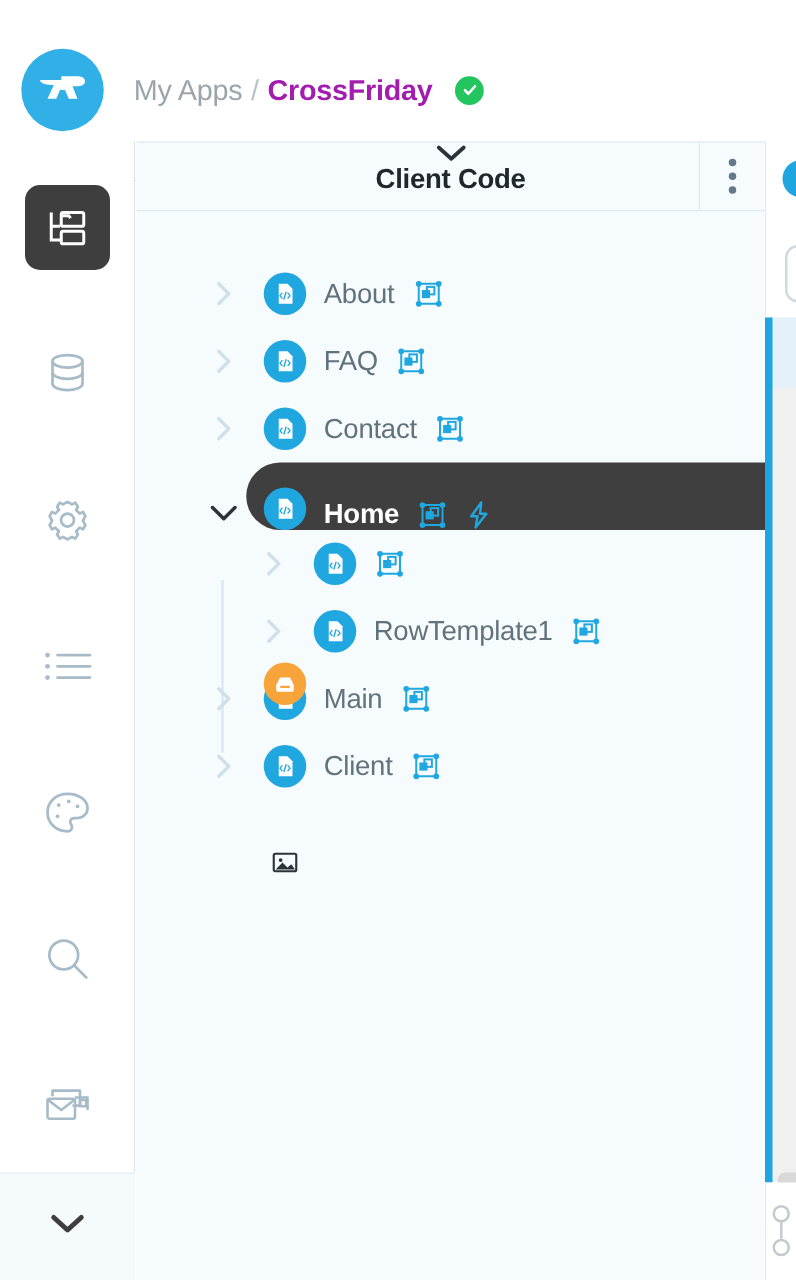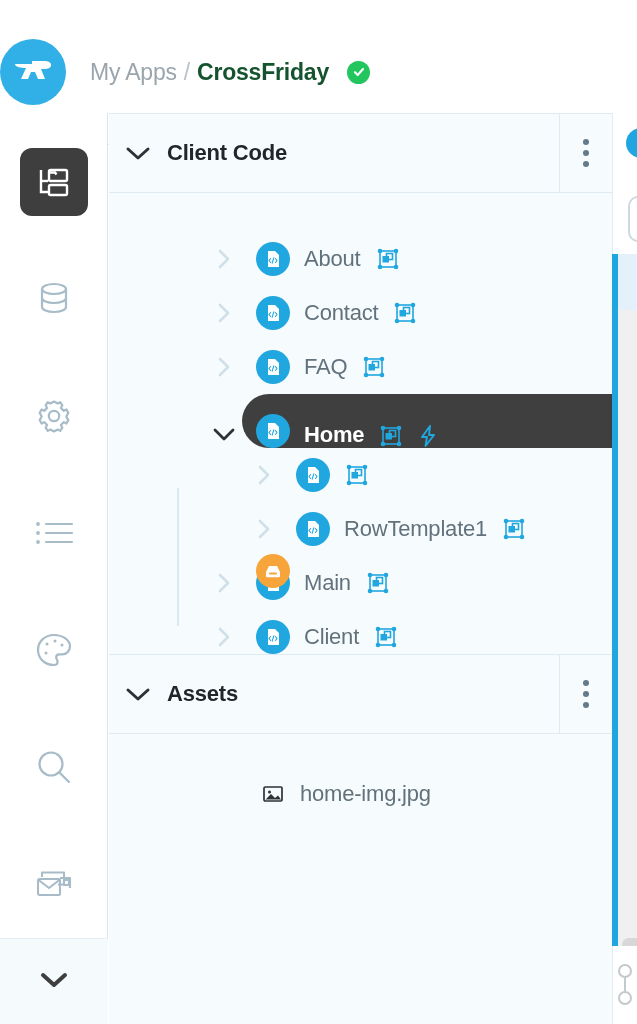--- a/index.html
+++ b/index.html
@@ -8,34 +8,34 @@
     font-family: "Liberation Sans", sans-serif;
     background: #ffffff;
     overflow: hidden;
   }
   #app { position: relative; width: 637px; height: 1024px; }
 
   
   .topbar {
     position: absolute; left: 0; top: 0; width: 637px; height: 145px;
     background: #ffffff; border-bottom: 1px solid #dde5ea;
-    display: flex; align-items: center; 
+    display: flex; align-items: center; padding-left: 17px;
   }
   .logo {
     width: 66px; height: 66px; border-radius: 50%;
     background: #31b0e8; flex: 0 0 auto;
     display: flex; align-items: center; justify-content: center;
   }
   .crumbs {
     margin-left: 24px; display: flex; align-items: center;
     font-size: 23px; letter-spacing: -0.2px; white-space: nowrap;
   }
   .crumb-parent { color: #9aa5ac; font-weight: 400; }
   .crumb-sep { color: #b9c2c8; margin: 0 7px; font-weight: 400; }
-  .crumb-current { color: #14532d; font-weight: 700; }
+  .crumb-current { color: #a21caf; font-weight: 700; }
   .status-dot {
     width: 23px; height: 23px; border-radius: 50%;
     background: #22c55e; margin-left: 18px;
     display: flex; align-items: center; justify-content: center;
     flex: 0 0 auto;
   }
 
   
   .rail {
     position: absolute; left: 0; top: 113px; width: 108px; height: 911px;
@@ -57,34 +57,34 @@
     display: flex; align-items: center; justify-content: center;
     color: #3e3e3e;
   }
 
   
   .tree {
     position: absolute; left: 109px; top: 113px; width: 503px; height: 911px;
     background: #f6fbfd; overflow: hidden;
   }
   .section-head {
-    position: relative; height: 80px; background: #f6fbfd;
+    position: relative; height: 56px; background: #f6fbfd;
     border-bottom: 1px solid #dfeaf1; border-top: 1px solid #dfeaf1;
-    display: flex; align-items: center;
+    display: flex; align-items: center; flex-direction: column;
   }
   .section-head .chev { width: 58px; display: flex; align-items: center; justify-content: center; color: #2c3338; }
   .section-title { font-size: 22px; font-weight: 700; color: #20272b; letter-spacing: -0.2px; }
   .kebab {
     position: absolute; right: 0; top: 0; width: 53px; height: 100%;
     border-left: 1px solid #dfeaf1;
     display: flex; flex-direction: column; align-items: center; justify-content: center; gap: 5px;
   }
   .kebab i { width: 6px; height: 6px; border-radius: 50%; background: #64798a; display: block; }
 
-  .section-body { position: relative; padding-left: 45px; }
+  .section-body { position: relative; }
 
   .row {
     position: relative; height: 54px; display: flex; align-items: center;
   }
   .row .twisty {
     width: 28px; height: 28px; margin-left: 56px;
     display: flex; align-items: center; justify-content: center; color: #cfe0e9;
     flex: 0 0 auto;
   }
   .row.indent .twisty { margin-left: 96px; }
@@ -329,49 +329,49 @@
           <svg width="16" height="24" viewBox="0 0 16 24" fill="none" stroke="currentColor" stroke-width="2.6" stroke-linecap="round" stroke-linejoin="round">
               <path d="M4 4 L12 12 L4 20"></path>
             </svg>
         </span>
         <span class="form-icon">
           <svg width="20" height="20" viewBox="0 0 20 20" fill="#fff">
               <path d="M5 2 h7 l4 4 v12 h-11z"></path>
               <path d="M7.6 9.5 l-1.6 2 1.6 2 M12.4 9.5 l1.6 2 -1.6 2 M10.8 8.8 l-1.6 5.4" stroke="#21a7e0" stroke-width="1.1" fill="none" stroke-linecap="round"></path>
             </svg>
         </span>
+        <span class="row-label">FAQ</span>
+        <span class="mini-icons">
+          <span class="mini">
+            <svg width="22" height="22" viewBox="0 0 22 22" fill="none" stroke="currentColor" stroke-width="1.6">
+              <rect x="3" y="3" width="16" height="16"></rect>
+                <rect x="5.5" y="8" width="6.5" height="6.5" fill="currentColor" stroke="none"></rect>
+                <rect x="9.5" y="5.5" width="6" height="6"></rect>
+              <circle cx="3" cy="3" r="1.5" fill="currentColor"></circle>
+                <circle cx="19" cy="3" r="1.5" fill="currentColor"></circle>
+                <circle cx="3" cy="19" r="1.5" fill="currentColor"></circle>
+                <circle cx="19" cy="19" r="1.5" fill="currentColor"></circle>
+            </svg>
+          </span>
+        </span>
+      </div>
+
+      <div class="row">
+        <span class="twisty">
+          <svg width="16" height="24" viewBox="0 0 16 24" fill="none" stroke="currentColor" stroke-width="2.6" stroke-linecap="round" stroke-linejoin="round">
+              <path d="M4 4 L12 12 L4 20"></path>
+            </svg>
+        </span>
+        <span class="form-icon">
+          <svg width="20" height="20" viewBox="0 0 20 20" fill="#fff">
+              <path d="M5 2 h7 l4 4 v12 h-11z"></path>
+              <path d="M7.6 9.5 l-1.6 2 1.6 2 M12.4 9.5 l1.6 2 -1.6 2 M10.8 8.8 l-1.6 5.4" stroke="#21a7e0" stroke-width="1.1" fill="none" stroke-linecap="round"></path>
+            </svg>
+        </span>
         <span class="row-label">Contact</span>
-        <span class="mini-icons">
-          <span class="mini">
-            <svg width="22" height="22" viewBox="0 0 22 22" fill="none" stroke="currentColor" stroke-width="1.6">
-              <rect x="3" y="3" width="16" height="16"></rect>
-                <rect x="5.5" y="8" width="6.5" height="6.5" fill="currentColor" stroke="none"></rect>
-                <rect x="9.5" y="5.5" width="6" height="6"></rect>
-              <circle cx="3" cy="3" r="1.5" fill="currentColor"></circle>
-                <circle cx="19" cy="3" r="1.5" fill="currentColor"></circle>
-                <circle cx="3" cy="19" r="1.5" fill="currentColor"></circle>
-                <circle cx="19" cy="19" r="1.5" fill="currentColor"></circle>
-            </svg>
-          </span>
-        </span>
-      </div>
-
-      <div class="row">
-        <span class="twisty">
-          <svg width="16" height="24" viewBox="0 0 16 24" fill="none" stroke="currentColor" stroke-width="2.6" stroke-linecap="round" stroke-linejoin="round">
-              <path d="M4 4 L12 12 L4 20"></path>
-            </svg>
-        </span>
-        <span class="form-icon">
-          <svg width="20" height="20" viewBox="0 0 20 20" fill="#fff">
-              <path d="M5 2 h7 l4 4 v12 h-11z"></path>
-              <path d="M7.6 9.5 l-1.6 2 1.6 2 M12.4 9.5 l1.6 2 -1.6 2 M10.8 8.8 l-1.6 5.4" stroke="#21a7e0" stroke-width="1.1" fill="none" stroke-linecap="round"></path>
-            </svg>
-        </span>
-        <span class="row-label">FAQ</span>
         <span class="mini-icons">
           <span class="mini">
             <svg width="22" height="22" viewBox="0 0 22 22" fill="none" stroke="currentColor" stroke-width="1.6">
               <rect x="3" y="3" width="16" height="16"></rect>
                 <rect x="5.5" y="8" width="6.5" height="6.5" fill="currentColor" stroke="none"></rect>
                 <rect x="9.5" y="5.5" width="6" height="6"></rect>
               <circle cx="3" cy="3" r="1.5" fill="currentColor"></circle>
                 <circle cx="19" cy="3" r="1.5" fill="currentColor"></circle>
                 <circle cx="3" cy="19" r="1.5" fill="currentColor"></circle>
                 <circle cx="19" cy="19" r="1.5" fill="currentColor"></circle>
@@ -532,45 +532,31 @@
         <span class="spacer"></span>
         <span class="server-icon">
           <svg width="20" height="20" viewBox="0 0 20 20" fill="#fff">
             <path d="M3 11 L6 5 h8 l3 6 v4 a1.3 1.3 0 0 1-1.3 1.3 H4.3 A1.3 1.3 0 0 1 3 15z"></path>
             <rect x="6" y="11.6" width="8" height="1.8" rx="0.9" fill="#f7a53b"></rect>
           </svg>
         </span>
       </div>
     </div>
 
-    <div class="section-head">
-      <span class="chev">
-        <svg width="26" height="16" viewBox="0 0 26 16" fill="none" stroke="currentColor" stroke-width="3" stroke-linecap="round" stroke-linejoin="round">
-            <path d="M3 4 L13 13 L23 4"></path>
-          </svg>
-      </span>
-      <span class="section-title">Assets</span>
-      <span class="kebab">
-          <i></i>
-          <i></i>
-          <i></i>
-        </span>
-    </div>
 
     <div class="section-body">
       <div class="row asset" style="margin-top:33px;">
         <span class="spacer"></span>
         <span class="asset-icon">
           <svg width="22" height="20" viewBox="0 0 22 20" fill="none" stroke="currentColor" stroke-width="1.7">
             <rect x="2" y="3" width="18" height="14" rx="1.2"></rect>
             <circle cx="7.5" cy="8" r="1.5" fill="currentColor" stroke="none"></circle>
             <path d="M3.5 15.5 L9 10 l4 4 3-2.6 3 4.1" fill="currentColor" stroke="none"></path>
           </svg>
         </span>
-        <span class="row-label">home-img.jpg</span>
       </div>
 
     </div>
   </div>
 
   <div class="right-white"></div>
   <div class="right-blue-circle"></div>
   <div class="right-rounded"></div>
 
   <div class="right-canvas">

